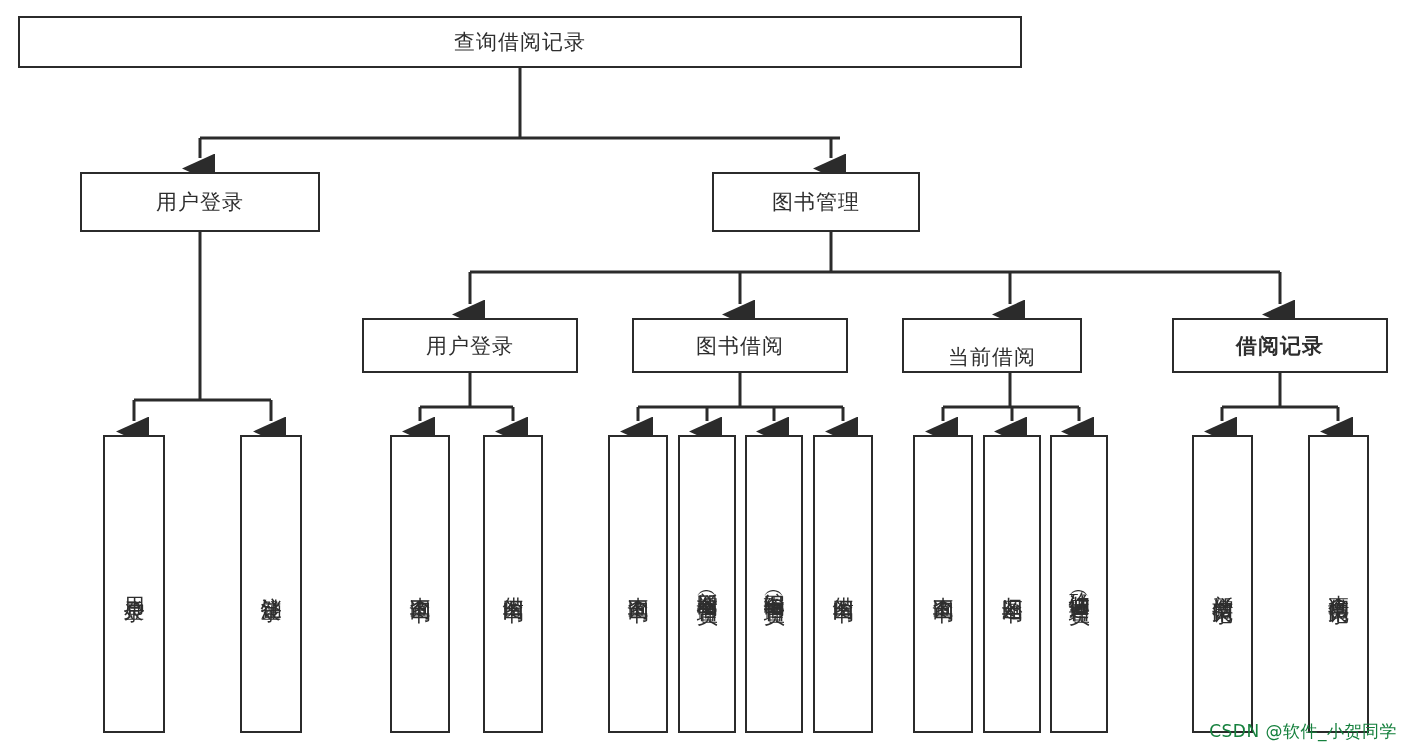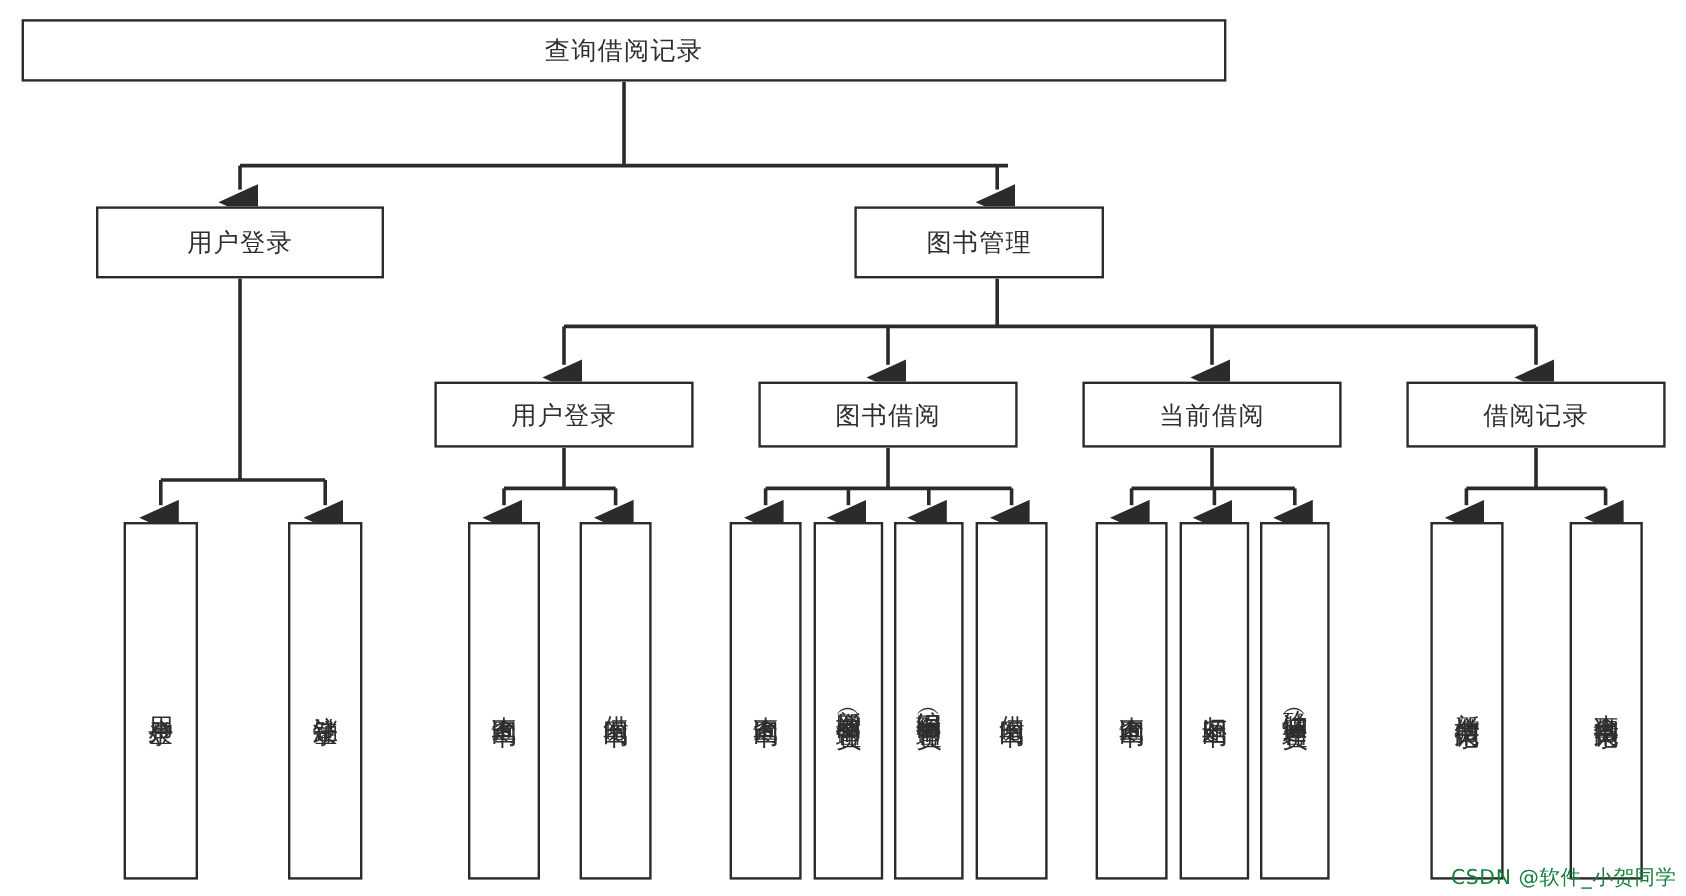--- a/index.html
+++ b/index.html
@@ -80,24 +80,24 @@
   <div class="node h" style="left:712px;top:172px;width:208px;height:60px;">
     <span>图书管理</span>
   </div>
 
   <div class="node h" style="left:362px;top:318px;width:216px;height:55px;">
     <span>用户登录</span>
   </div>
   <div class="node h" style="left:632px;top:318px;width:216px;height:55px;font-family:Liberation Mono, monospace;">
     <span>图书借阅</span>
   </div>
-  <div class="node h" style="left:902px;top:318px;width:216px;height:55px;">
+  <div class="node h" style="left:902px;top:318px;width:180px;height:55px;align-items:flex-end;">
     <span>当前借阅</span>
   </div>
-  <div class="node h" style="left:1172px;top:318px;width:216px;height:55px;">
+  <div class="node h" style="left:1172px;top:318px;width:216px;height:55px;font-weight:bold;">
     <span>借阅记录</span>
   </div>
 
   <div class="node v" style="left:103px;top:435px;width:62px;height:298px;">
     <span class="vtext">用户登录</span>
   </div>
   <div class="node v" style="left:240px;top:435px;width:62px;height:298px;">
     <span class="vtext">注销登录</span>
   </div>
   <div class="node v" style="left:390px;top:435px;width:60px;height:298px;">

